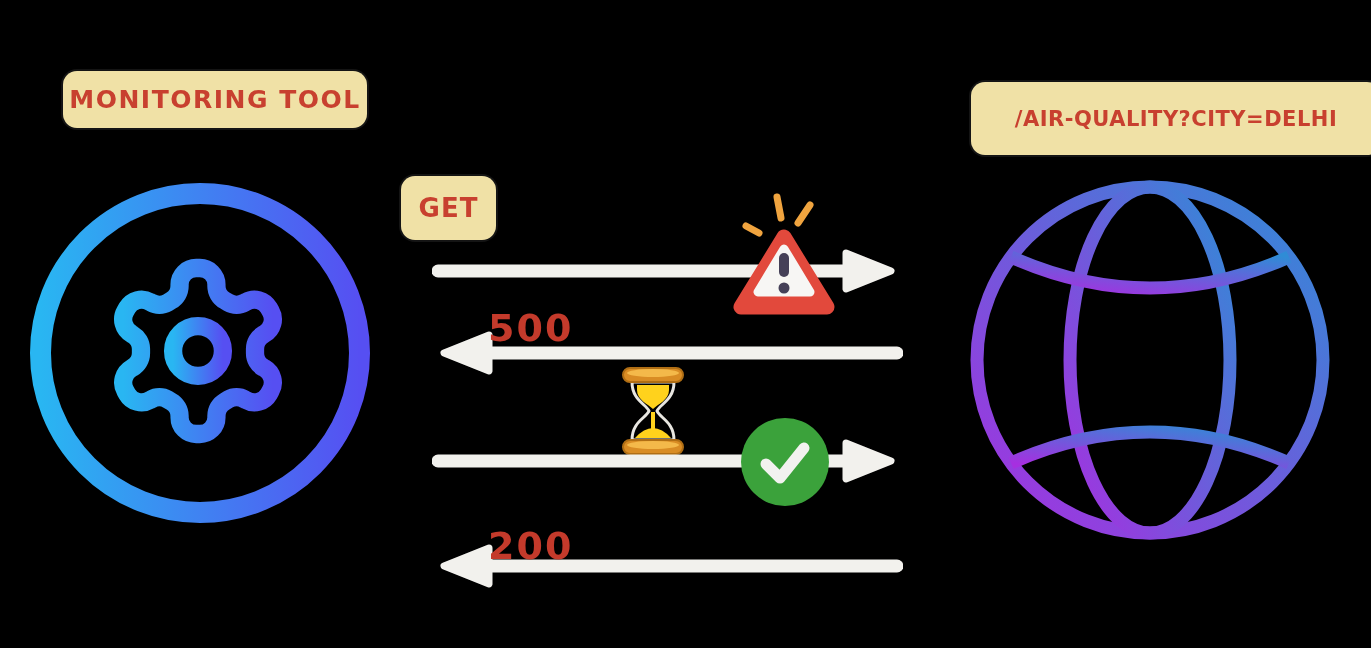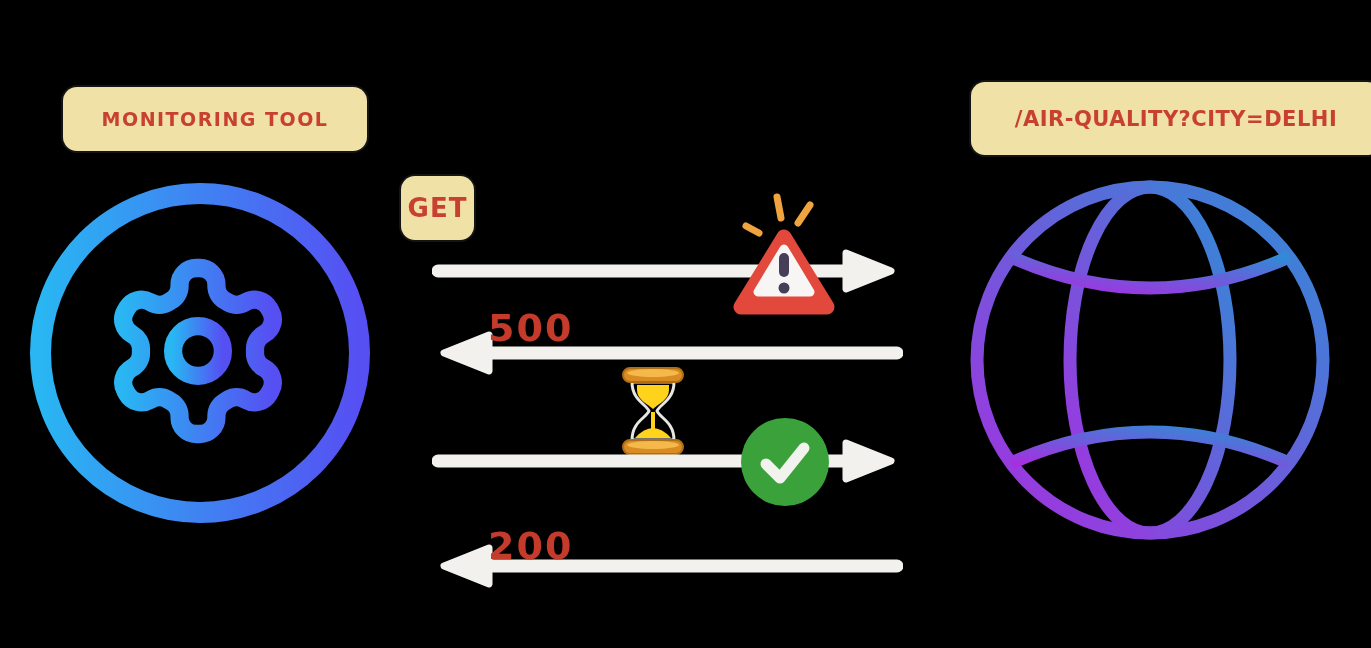--- a/index.html
+++ b/index.html
@@ -6,23 +6,23 @@
   #canvas{
     position:relative;width:1371px;height:648px;background:#000;overflow:hidden;
     font-family:"DejaVu Sans","Liberation Sans",sans-serif;
   }
   .tag{
     position:absolute;background:#F0E1A6;color:#C8402F;
     border-radius:14px;font-weight:bold;text-align:center;
     display:flex;align-items:center;justify-content:center;
     box-shadow:0 0 0 2px #141414;
   }
-  .tag-client{left:63px;top:87px;width:304px;height:64px;font-size:19px;letter-spacing:1.5px;}
+  .tag-client{left:63px;top:71px;width:304px;height:57px;font-size:25px;letter-spacing:1.5px;}
   .tag-endpoint{left:971px;top:82px;width:410px;height:73px;font-size:21px;letter-spacing:0.5px;white-space:nowrap;text-align:right;}
-  .tag-method{left:401px;top:176px;width:73px;height:64px;font-size:26px;letter-spacing:1px;}
+  .tag-method{left:401px;top:176px;width:95px;height:64px;font-size:26px;letter-spacing:1px;}
   .abs{position:absolute;}
   .code{
     position:absolute;color:#C43A2B;font-weight:bold;font-size:38px;letter-spacing:2px;
   }
   .code-500{left:488px;top:306px;}
   .code-200{left:488px;top:524px;}
 </style>
 </head>
 <body>
 

